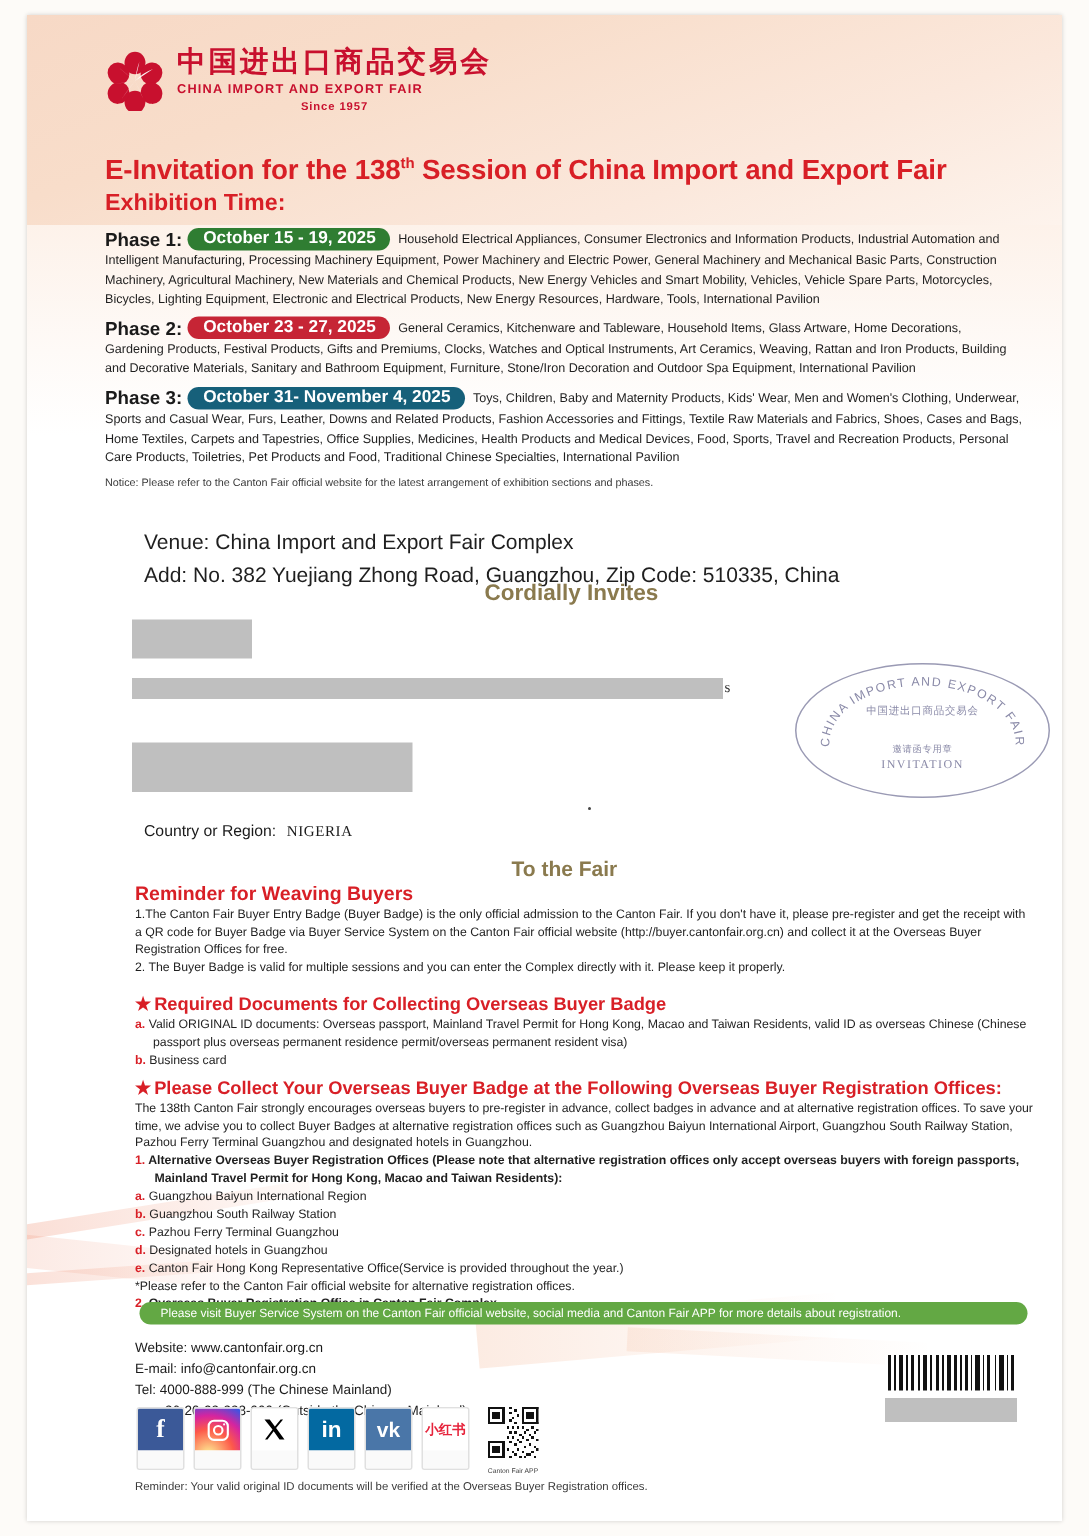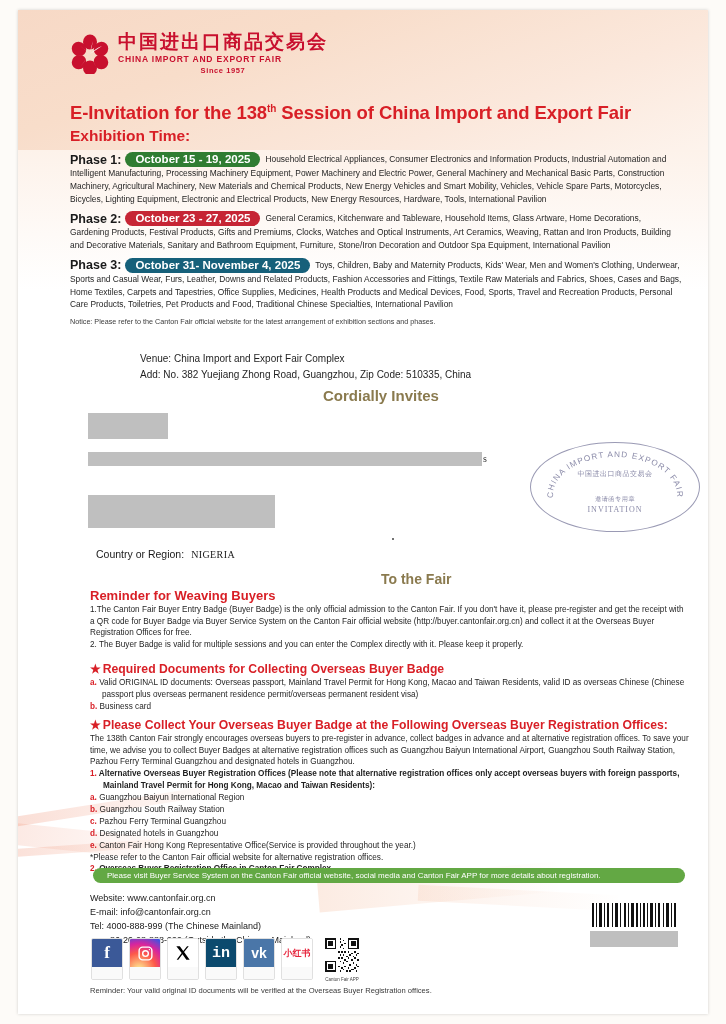--- a/index.html
+++ b/index.html
@@ -108,31 +108,31 @@
   .pill-red   { background: #c62535; }
   .pill-teal  { background: #16607a; }
   .phase-text {
     font-size: 8.4px; color: #1f1f1f; line-height: 1.52; vertical-align: middle;
   }
   .notice { font-size: 7.2px; color: #3a3a3a; margin-top: 3px; }
 
   
   .venue {
     position: absolute; left: 78px; top: 341px;
-    font-size: 10px; color: #1f1f1f; line-height: 1.55; margin-left: 44px;
+    font-size: 14px; color: #1f1f1f; line-height: 1.55;
   }
 
   
   .cordially {
     position: absolute; left: 305px; top: 377px;
     font-size: 15px; font-weight: bold; color: #8a7a4e;
   }
   .tothefair {
     position: absolute; left: 323px; top: 561px;
-    font-size: 14px; font-weight: bold; color: #8a7a4e; margin-left: 40px;
+    font-size: 14px; font-weight: bold; color: #8a7a4e;
   }
 
   
   .redact { position: absolute; background: #bfbfbf; }
   .r1 { left: 70px; top: 403px; width: 80px; height: 26px; }
   .r2 { left: 70px; top: 442px; width: 394px; height: 14px; }
   .r3 { left: 70px; top: 485px; width: 187px; height: 33px; }
   .stray-s { position: absolute; left: 465px; top: 443px; font-family: "Liberation Serif", serif; font-size: 10px; color: #333; }
   .stray-dot { position: absolute; left: 374px; top: 528px; width: 2px; height: 2px; background: #444; border-radius: 50%; }
 
@@ -204,21 +204,21 @@
   }
   .sicon .glyph {
     width: 30px; height: 28px; display: flex; align-items: center; justify-content: center;
     color: #fff; font-weight: bold; font-size: 17px;
   }
   .sicon .cap { width: 30px; height: 12px; background: #fafafa; font-size: 3px; color: #999;
                 display:flex; align-items:center; justify-content:center; }
   .g-fb { background: #3b5998; font-family: "Liberation Serif", serif; }
   .g-ig { background: radial-gradient(circle at 30% 110%, #fdf497 0%, #fd5949 45%, #d6249f 70%, #285AEB 100%); }
   .g-x  { background: #ffffff; color: #000 !important; }
-  .g-in { background: #0c4a6e; font-size: 15px !important; font-family: Liberation Mono, monospace; }
+  .g-in { background: #0369a1; font-size: 15px !important; }
   .g-vk { background: #4a76a8; font-size: 14px !important; }
   .g-xhs{ background: #ffffff; color: #e6243c !important; font-size: 9px !important; }
   .qrwrap { margin-left: 6px; text-align: center; }
   .qr { width: 34px; height: 34px; }
   .qr-cap { font-size: 4.5px; color: #444; margin-top: 1px; }
 
   
   .barcode-wrap { position: absolute; left: 572px; top: 893px; }
   .barcode { width: 88px; height: 24px; }
   .barcode-redact { width: 88px; height: 16px; background: #bfbfbf; }

